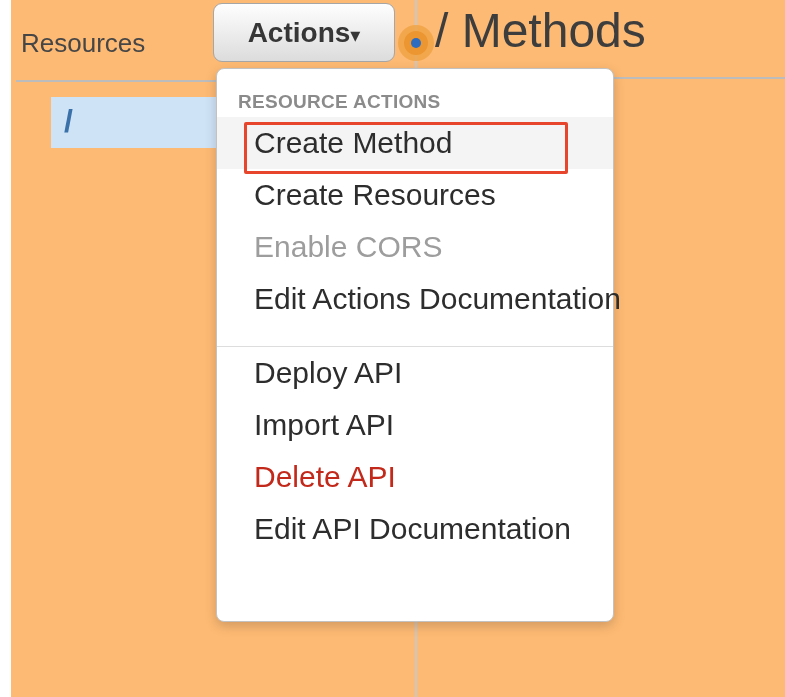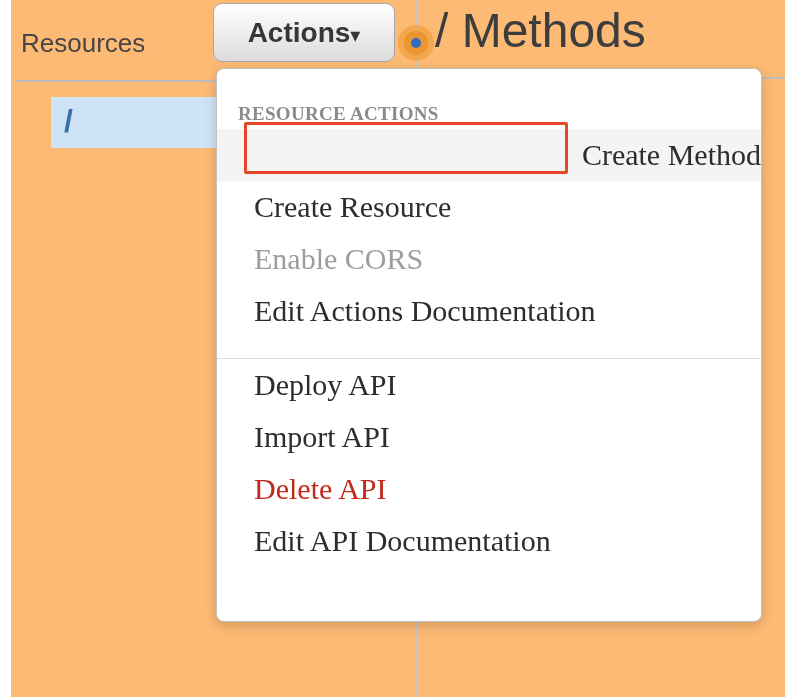--- a/index.html
+++ b/index.html
@@ -87,45 +87,44 @@
     display: flex; align-items: center; justify-content: center;
   }
   .click-indicator .dot {
     width: 10px; height: 10px; border-radius: 50%;
     background: #2e6cc0;
   }
 
   
   .dropdown {
     position: absolute; left: 205px; top: 68px;
-    width: 546px; height: 554px;
+    width: 398px; height: 554px;
     box-sizing: border-box;
     background: #ffffff;
     border: 1px solid #c2c2c2;
     border-radius: 8px;
     box-shadow: 0 4px 12px rgba(0,0,0,0.18);
     z-index: 10;
-    padding-top: 30px;
-    font-family: Liberation Serif, serif;
+    padding-top: 18px;
   }
   .dd-header {
     padding-left: 21px;
     font-size: 19px; line-height: 30px;
     font-weight: bold; color: #8b8b8b;
     letter-spacing: 0.3px;
   }
   .dd-header.second { padding-top: 26px; }
   .dd-item {
     height: 52px; line-height: 52px;
     padding-left: 37px;
     font-size: 30px; color: #2d2d2d;
     cursor: pointer;
     white-space: nowrap;
   }
-  .dd-item.highlighted { background: #f4f4f4; text-align: right; }
+  .dd-item.highlighted { background: #f4f4f4; }
   .dd-item.disabled { color: #9d9d9d; cursor: default; }
   .dd-item.danger { color: #c2291a; }
   .dd-divider {
     height: 1px; background: #dddddd;
     margin-top: 21px;
   }
   .annotation-box {
     position: absolute;
     left: 27px; top: 53px;
     width: 324px; height: 52px;
@@ -165,21 +164,21 @@
   </div>
 
   <div class="dropdown">
 
     <div class="annotation-box"></div>
 
     <div class="dd-header">RESOURCE ACTIONS</div>
 
     <div class="dd-item highlighted">Create Method</div>
 
-    <div class="dd-item">Create Resource</div>
+    <div class="dd-item">Create Resources</div>
 
     <div class="dd-item disabled">Enable CORS</div>
 
     <div class="dd-item">Edit Actions Documentation</div>
 
     <div class="dd-divider"></div>
 
 
     <div class="dd-item">Deploy API</div>
 

